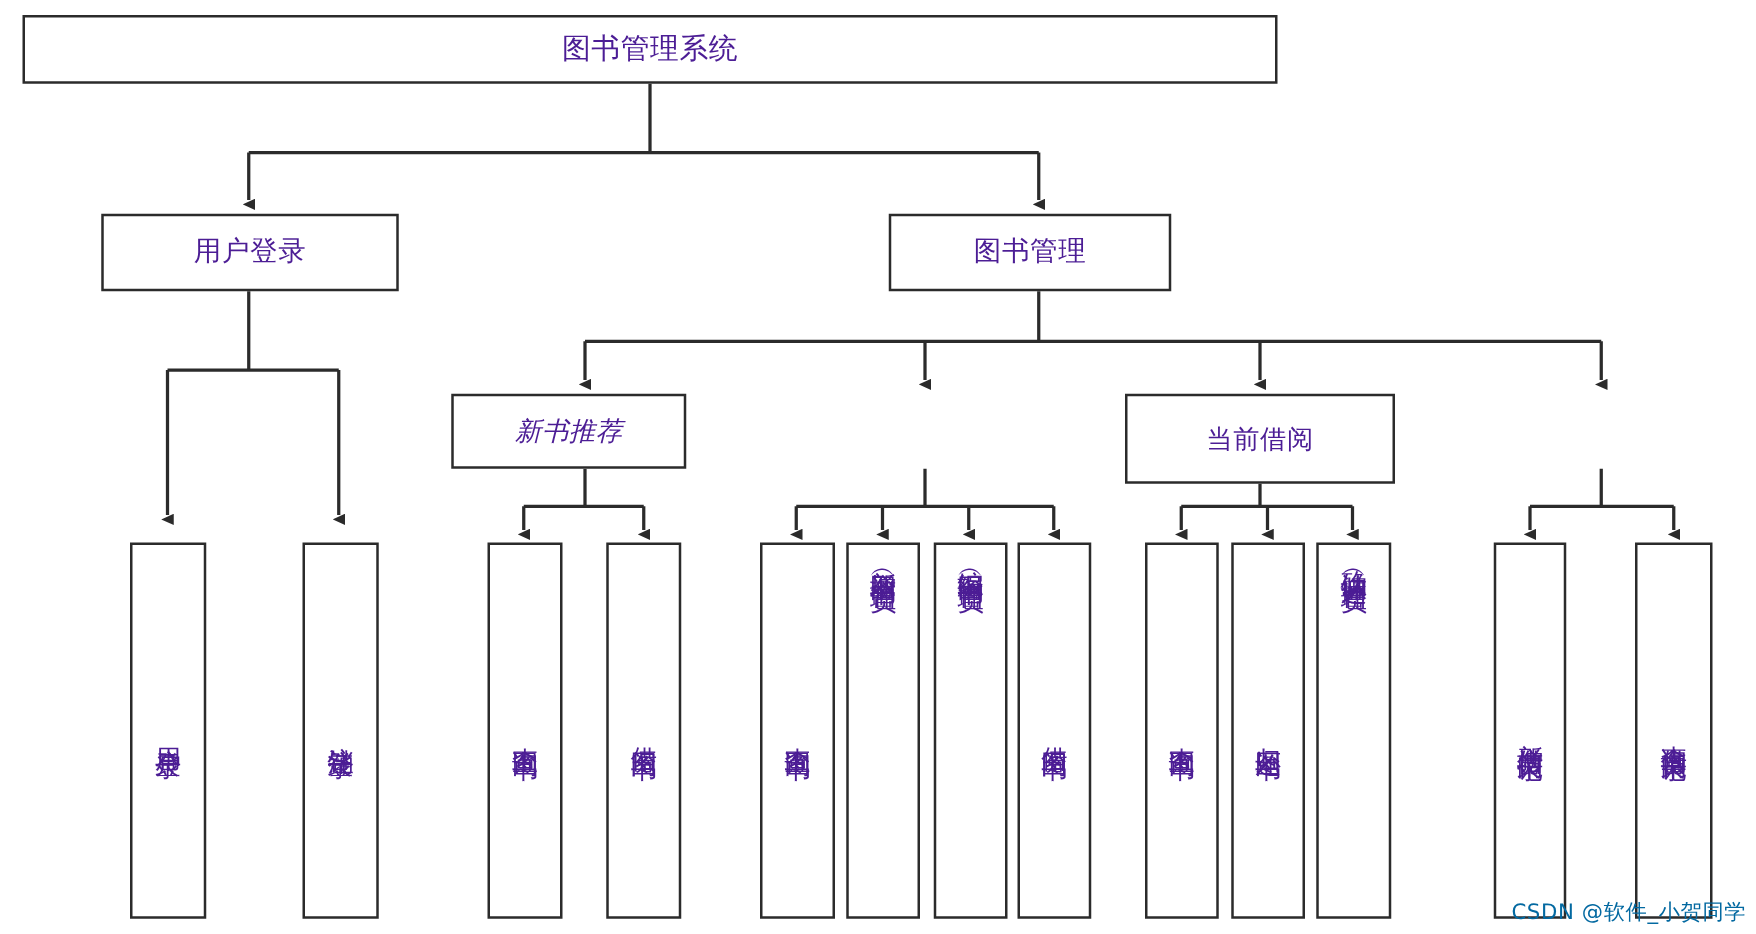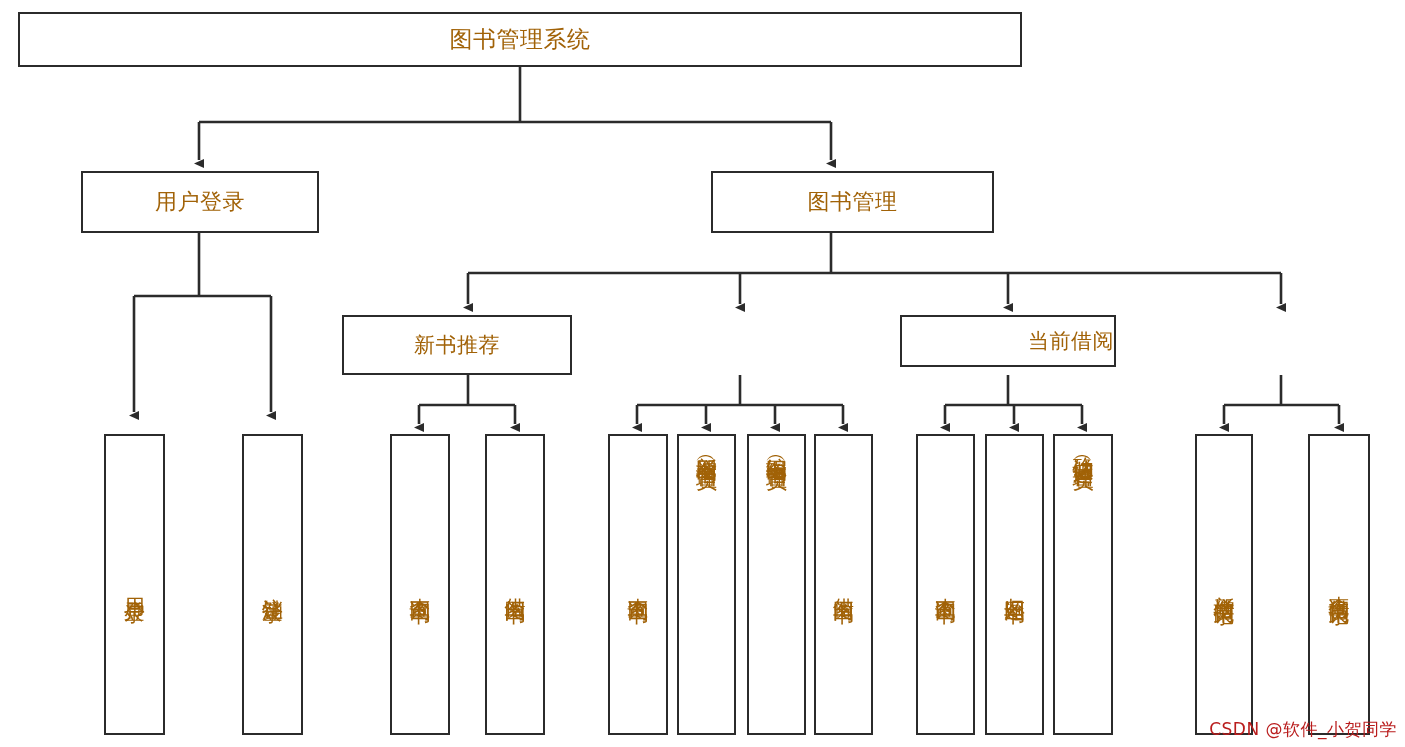--- a/index.html
+++ b/index.html
@@ -29,21 +29,21 @@
     position: absolute;
     box-sizing: border-box;
     background: #ffffff;
     border: 2px solid #2b2b2b;
     display: flex;
     align-items: center;
     justify-content: center;
     overflow: hidden;
   }
   .node-label {
-    color: #a16207;
+    color: #4c1d95;
     letter-spacing: 0.5px;
     line-height: 1.18;
     text-align: center;
     white-space: nowrap;
   }
   .level-0 .node-label { font-size: 23px; }
   .level-1 .node-label { font-size: 22px; }
   .level-2 .node-label { font-size: 21px; }
   .leaf .node-label {
     font-size: 21px;
@@ -56,21 +56,21 @@
   .leaf {
     align-items: flex-start;
     padding-top: 4px;
   }
   .leaf.leaf-short { align-items: center; padding-top: 0; }
   #watermark {
     position: absolute;
     right: 8px;
     bottom: 6px;
     font-size: 17px;
-    color: #b91c1c;
+    color: #0369a1;
     letter-spacing: 0.5px;
     user-select: none;
     white-space: nowrap;
   }
 </style>
 </head>
 <body>
 
 <div id="diagram-root">
 
@@ -127,28 +127,28 @@
     </g>
   </svg>
 
   <div class="node-box level-0" style="left:18px; top:12px; width:1004px; height:55px;">
     <span class="node-label">图书管理系统</span>
   </div>
 
   <div class="node-box level-1" style="left:81px; top:171px; width:238px; height:62px;">
     <span class="node-label">用户登录</span>
   </div>
-  <div class="node-box level-1" style="left:711px; top:171px; width:283px; height:62px;">
+  <div class="node-box level-1" style="left:711px; top:171px; width:226px; height:62px;">
     <span class="node-label">图书管理</span>
   </div>
 
-  <div class="node-box level-2" style="left:342px; top:315px; width:230px; height:60px;">
+  <div class="node-box level-2" style="left:361px; top:315px; width:188px; height:60px;font-style:italic;">
     <span class="node-label">新书推荐</span>
   </div>
-  <div class="node-box level-2" style="left:900px; top:315px; width:216px; height:52px;justify-content:flex-end;">
+  <div class="node-box level-2" style="left:900px; top:315px; width:216px; height:72px;">
     <span class="node-label">当前借阅</span>
   </div>
 
   <div class="node-box leaf leaf-short" style="left:104px; top:434px; width:61px; height:301px;">
     <span class="node-label">用户登录</span>
   </div>
   <div class="node-box leaf leaf-short" style="left:242px; top:434px; width:61px; height:301px;">
     <span class="node-label">注销登录</span>
   </div>
 

